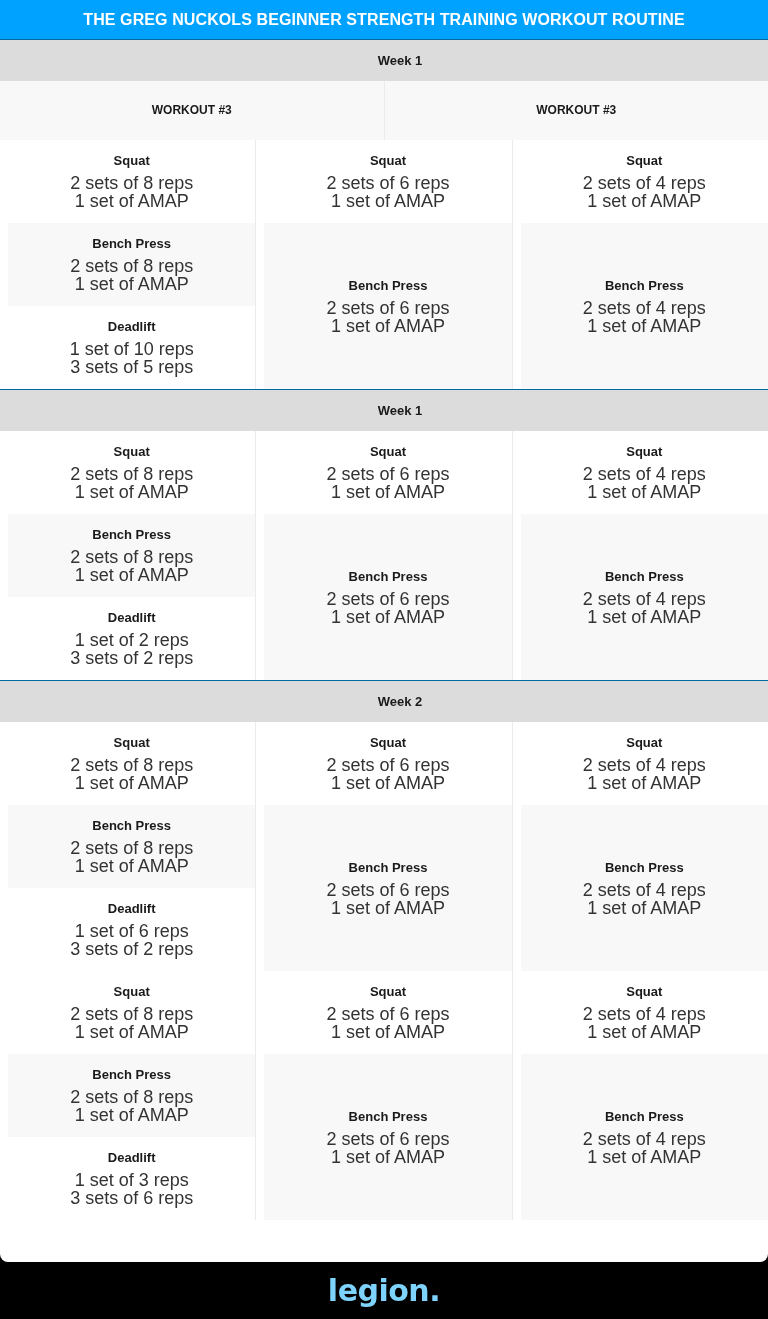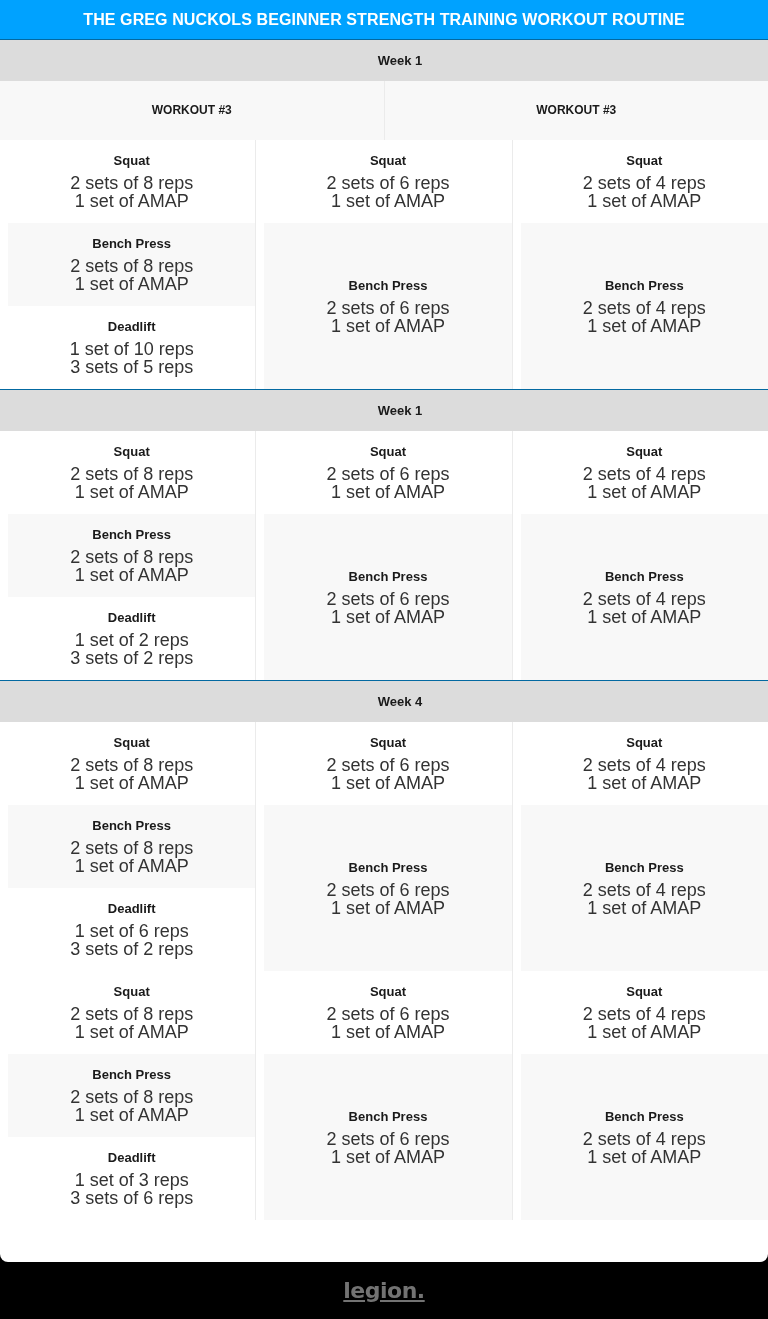--- a/index.html
+++ b/index.html
@@ -13,21 +13,21 @@
   .week-body { display: flex; height: 249px; }
   .col { flex: 1; display: flex; flex-direction: column; }
   .col + .col { border-left: 1px solid #ebebeb; }
   .ex { height: 83px; display: flex; flex-direction: column; align-items: center; justify-content: center; text-align: center; margin-left: 8px; }
   .ex.white { background: #fff; }
   .ex.grey { background: #f8f8f8; }
   .ex.tall { flex: 1; height: auto; background: #f8f8f8; }
   .ex-name { font-weight: bold; font-size: 13px; margin-bottom: 6px; }
   .ex-line { font-size: 18px; color: #333; line-height: 18px; }
   .footer { position: absolute; left: 0; top: 1262px; width: 768px; height: 57px; display: flex; align-items: center; justify-content: center; }
-  .logo { color: #737373; font-weight: bold; font-size: 22px; letter-spacing: -0.5px; font-family: "DejaVu Sans", sans-serif; text-decoration: underline; }
+  .logo { color: #7dd3fc; font-weight: bold; font-size: 30px; letter-spacing: -0.5px; font-family: "DejaVu Sans", sans-serif; }
 </style>
 </head>
 <body>
 
 <div class="card">
   <div class="title-bar">THE GREG NUCKOLS BEGINNER STRENGTH TRAINING WORKOUT ROUTINE</div>
   <div id="weeks">
       <div class="week-row">Week 1</div>
       <div class="head-row">
       <div class="head-cell">WORKOUT #3</div>
@@ -113,21 +113,21 @@
     <div class="ex-line">2 sets of 4 reps</div>
     <div class="ex-line">1 set of AMAP</div>
   </div>
       <div class="ex tall">
     <div class="ex-name">Bench Press</div>
     <div class="ex-line">2 sets of 4 reps</div>
     <div class="ex-line">1 set of AMAP</div>
   </div>
     </div>
   </div>
-      <div class="week-row">Week 4</div>
+      <div class="week-row">Week 2</div>
       <div class="week-body">
     <div class="col">
       <div class="ex white">
     <div class="ex-name">Squat</div>
     <div class="ex-line">2 sets of 8 reps</div>
     <div class="ex-line">1 set of AMAP</div>
   </div>
       <div class="ex grey">
     <div class="ex-name">Bench Press</div>
     <div class="ex-line">2 sets of 8 reps</div>

